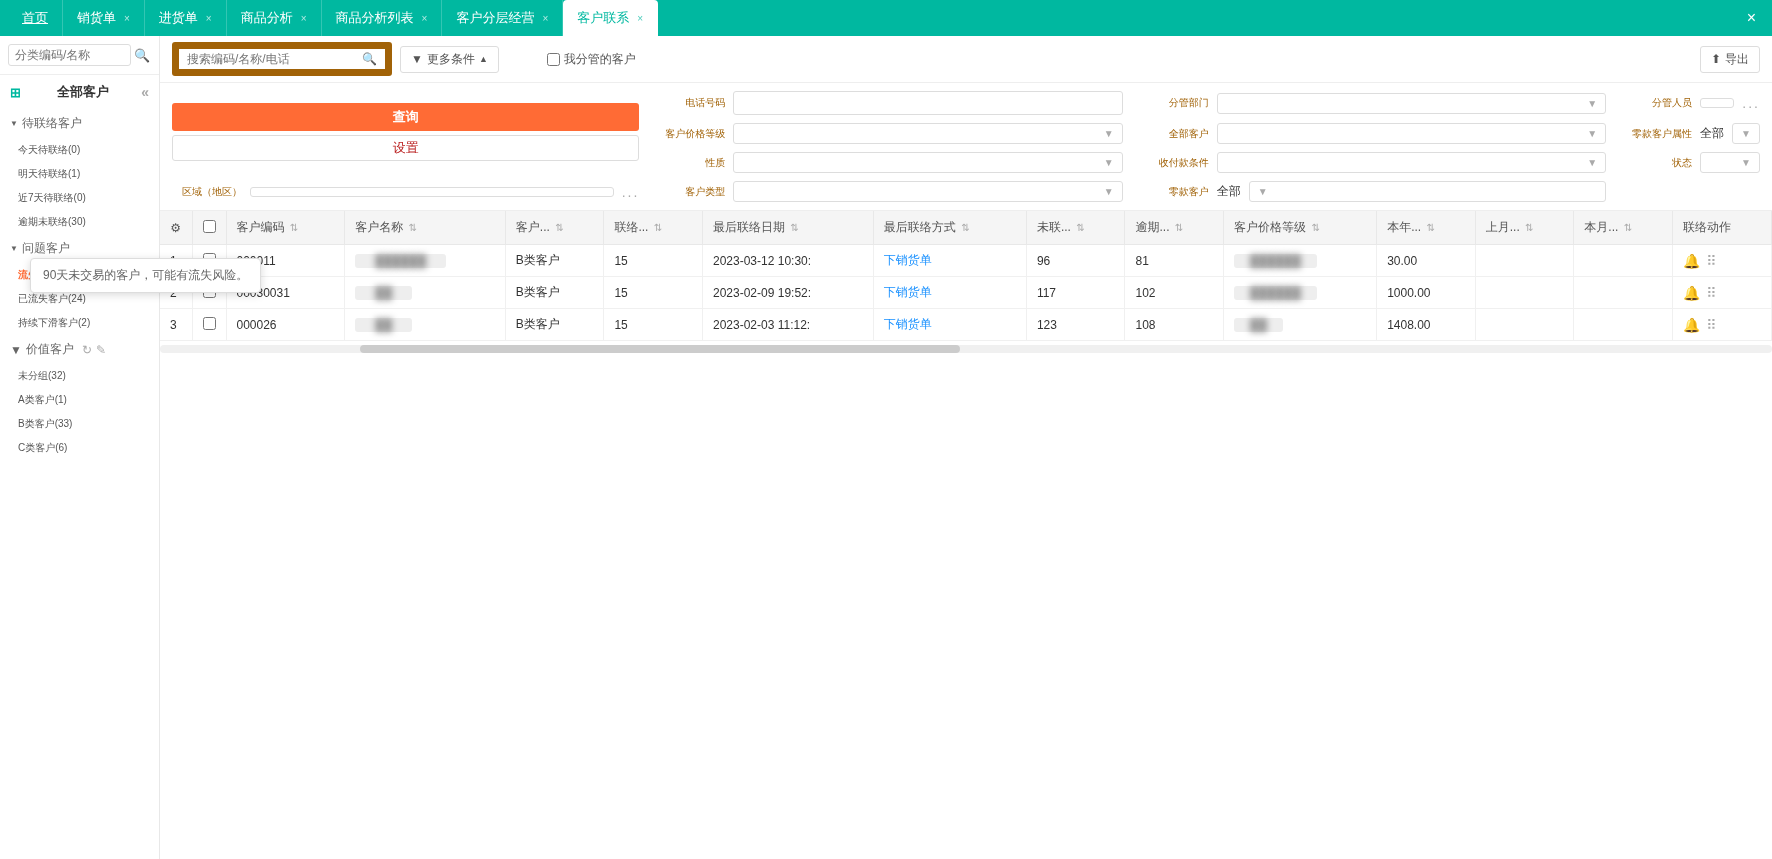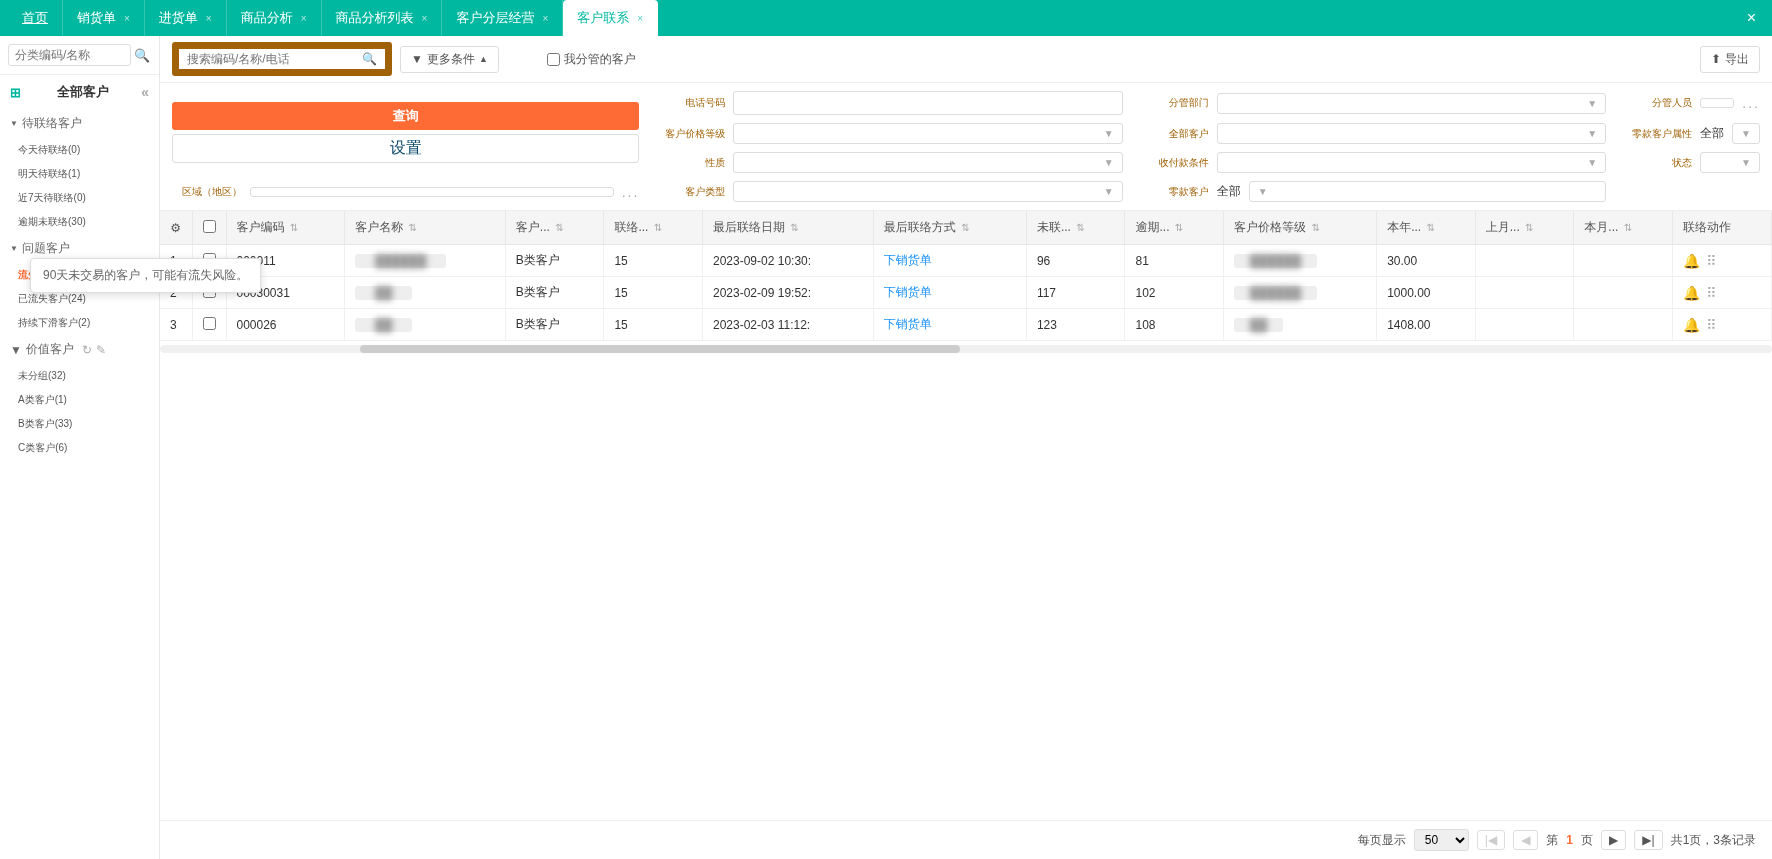--- a/index.html
+++ b/index.html
@@ -116,22 +116,22 @@
       font-size: 12px; cursor: pointer; background: #fff;
     }
     .filter-select-arrow { color: #aaa; font-size: 10px; }
     .filter-dots { color: #aaa; font-size: 14px; letter-spacing: 2px; cursor: pointer; }
     .filter-text-value { font-size: 12px; color: #333; }
     .query-btn {
       background: #ff6b35; color: #fff; border: none; border-radius: 3px;
       padding: 5px 16px; cursor: pointer; font-size: 13px; font-weight: bold;
     }
     .settings-btn {
-      background: #fff; color: #0c4a6e; border: 1px solid #ddd; border-radius: 3px;
-      padding: 3px 26px; cursor: pointer; font-size: 16px;
+      background: #fff; color: #b91c1c; border: 1px solid #ddd; border-radius: 3px;
+      padding: 3px 26px; cursor: pointer; font-size: 13px;
     }
 
     
     .table-container { flex: 1; overflow: auto; background: #fff; }
     table { width: 100%; border-collapse: collapse; font-size: 12px; }
     thead tr { background: #f5f5f5; }
     thead th {
       padding: 8px 10px; text-align: left; border-bottom: 1px solid #e8e8e8;
       border-right: 1px solid #e8e8e8; white-space: nowrap; color: #555;
       font-weight: normal; position: sticky; top: 0; background: #f5f5f5; z-index: 1;
@@ -452,21 +452,21 @@
           </tr>
         </thead>
         <tbody id="table-body">
         <tr>
     <td>1</td>
     <td><input type="checkbox" style=""></td>
     <td>000011</td>
     <td><span style="color:transparent;text-shadow:0 0 6px rgba(0,0,0,0.35);background:#eee;border-radius:3px;padding:0 20px;">██████</span></td>
     <td>B类客户</td>
     <td>15</td>
-    <td>2023-09-02 10:30:</td>
+    <td>2023-03-12 10:30:</td>
     <td><a class="link-text" href="#">下销货单</a></td>
     <td>96</td>
     <td>81</td>
     <td><span style="color:transparent;text-shadow:0 0 6px rgba(0,0,0,0.35);background:#eee;border-radius:3px;padding:0 16px;">██████</span></td>
     <td>30.00</td>
     <td></td>
     <td></td>
     <td>
       <div class="action-icons">
         <span class="action-icon" title="联络">🔔</span>
@@ -519,30 +519,14 @@
     </td>
   </tr>
           </tbody>
       </table>
 
       <div class="scroll-track">
         <div class="scroll-thumb"></div>
       </div>
     </div>
 
-    <div class="table-footer">
-      <span>每页显示</span>
-      <select class="page-size-select">
-        <option>50</option>
-        <option>20</option>
-        <option>100</option>
-      </select>
-      <button class="pagination-btn" disabled="">|◀</button>
-      <button class="pagination-btn" disabled="">◀</button>
-      <span>第</span>
-      <span class="page-num">1</span>
-      <span>页</span>
-      <button class="pagination-btn">▶</button>
-      <button class="pagination-btn">▶|</button>
-      <span>共1页，3条记录</span>
-    </div>
   </div>
 </div>
 
 </body></html>

